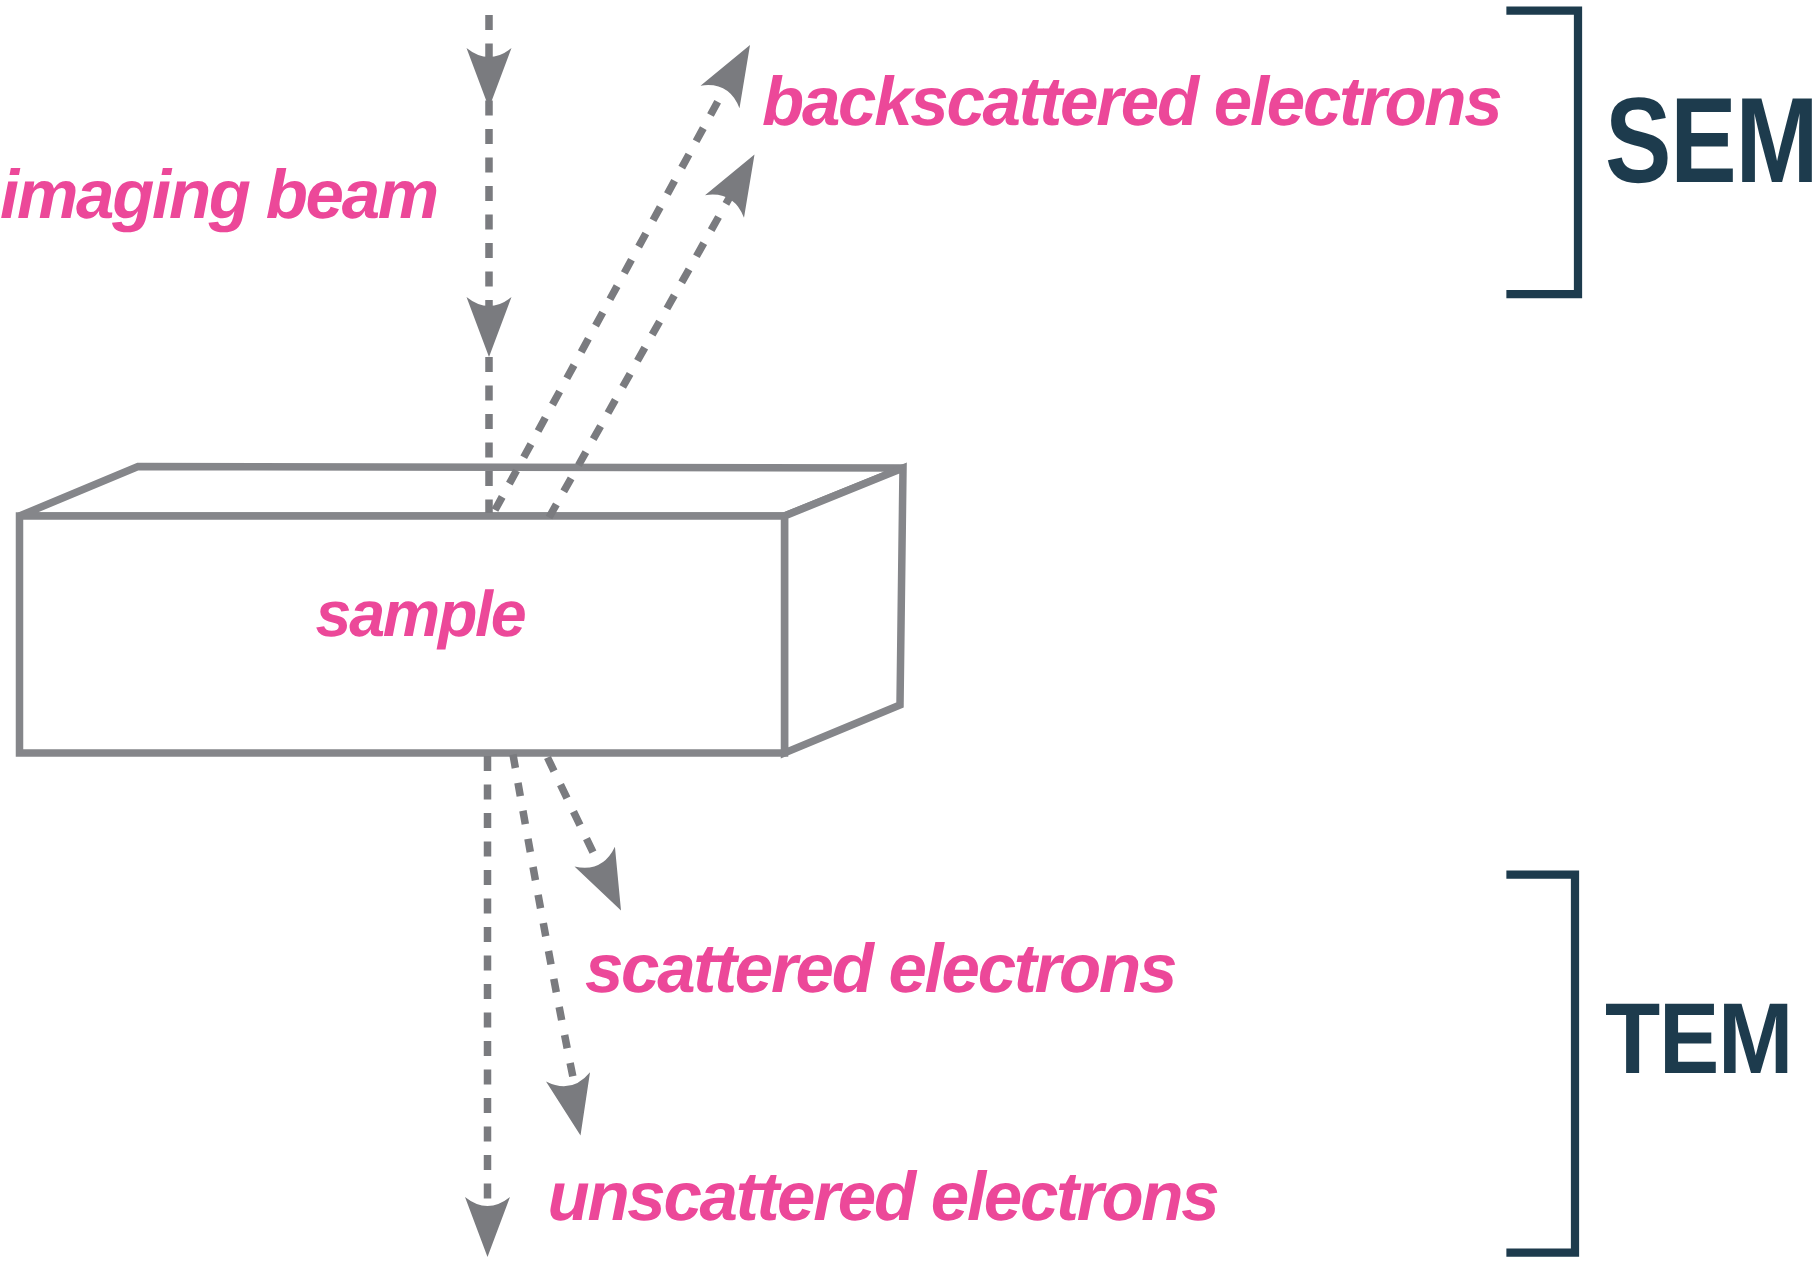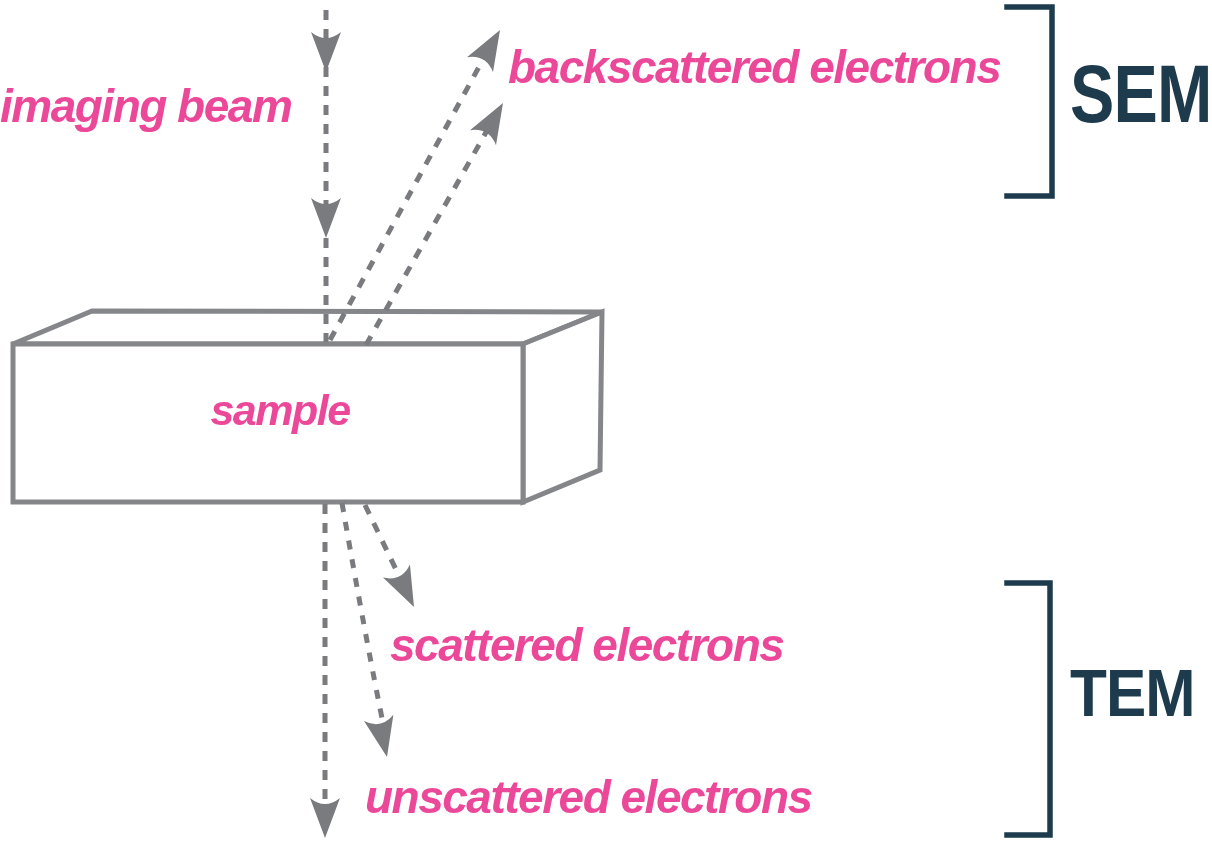--- a/index.html
+++ b/index.html
@@ -54,21 +54,21 @@
     top: 54px;
     font-size: 81px;
     transform: scaleX(0.82);
   }
   #tem-label {
     left: 1070px;
     top: 659px;
     font-size: 67px;
     transform: scaleX(0.90);
   }
-  #imaging-beam-label  { left: 0px;   top: 83px; }
+  #imaging-beam-label  { left: 0px;   top: 106px; }
   #backscattered-label { left: 508px; top: 44px;  }
   #scattered-label     { left: 390px; top: 622px; }
   #unscattered-label   { left: 365px; top: 774px; text-align: right; }
 </style>
 </head>
 <body>
 
 <div id="canvas">
 
   <svg id="diagram-svg" width="1212" height="841" viewBox="0 0 1212 841">

